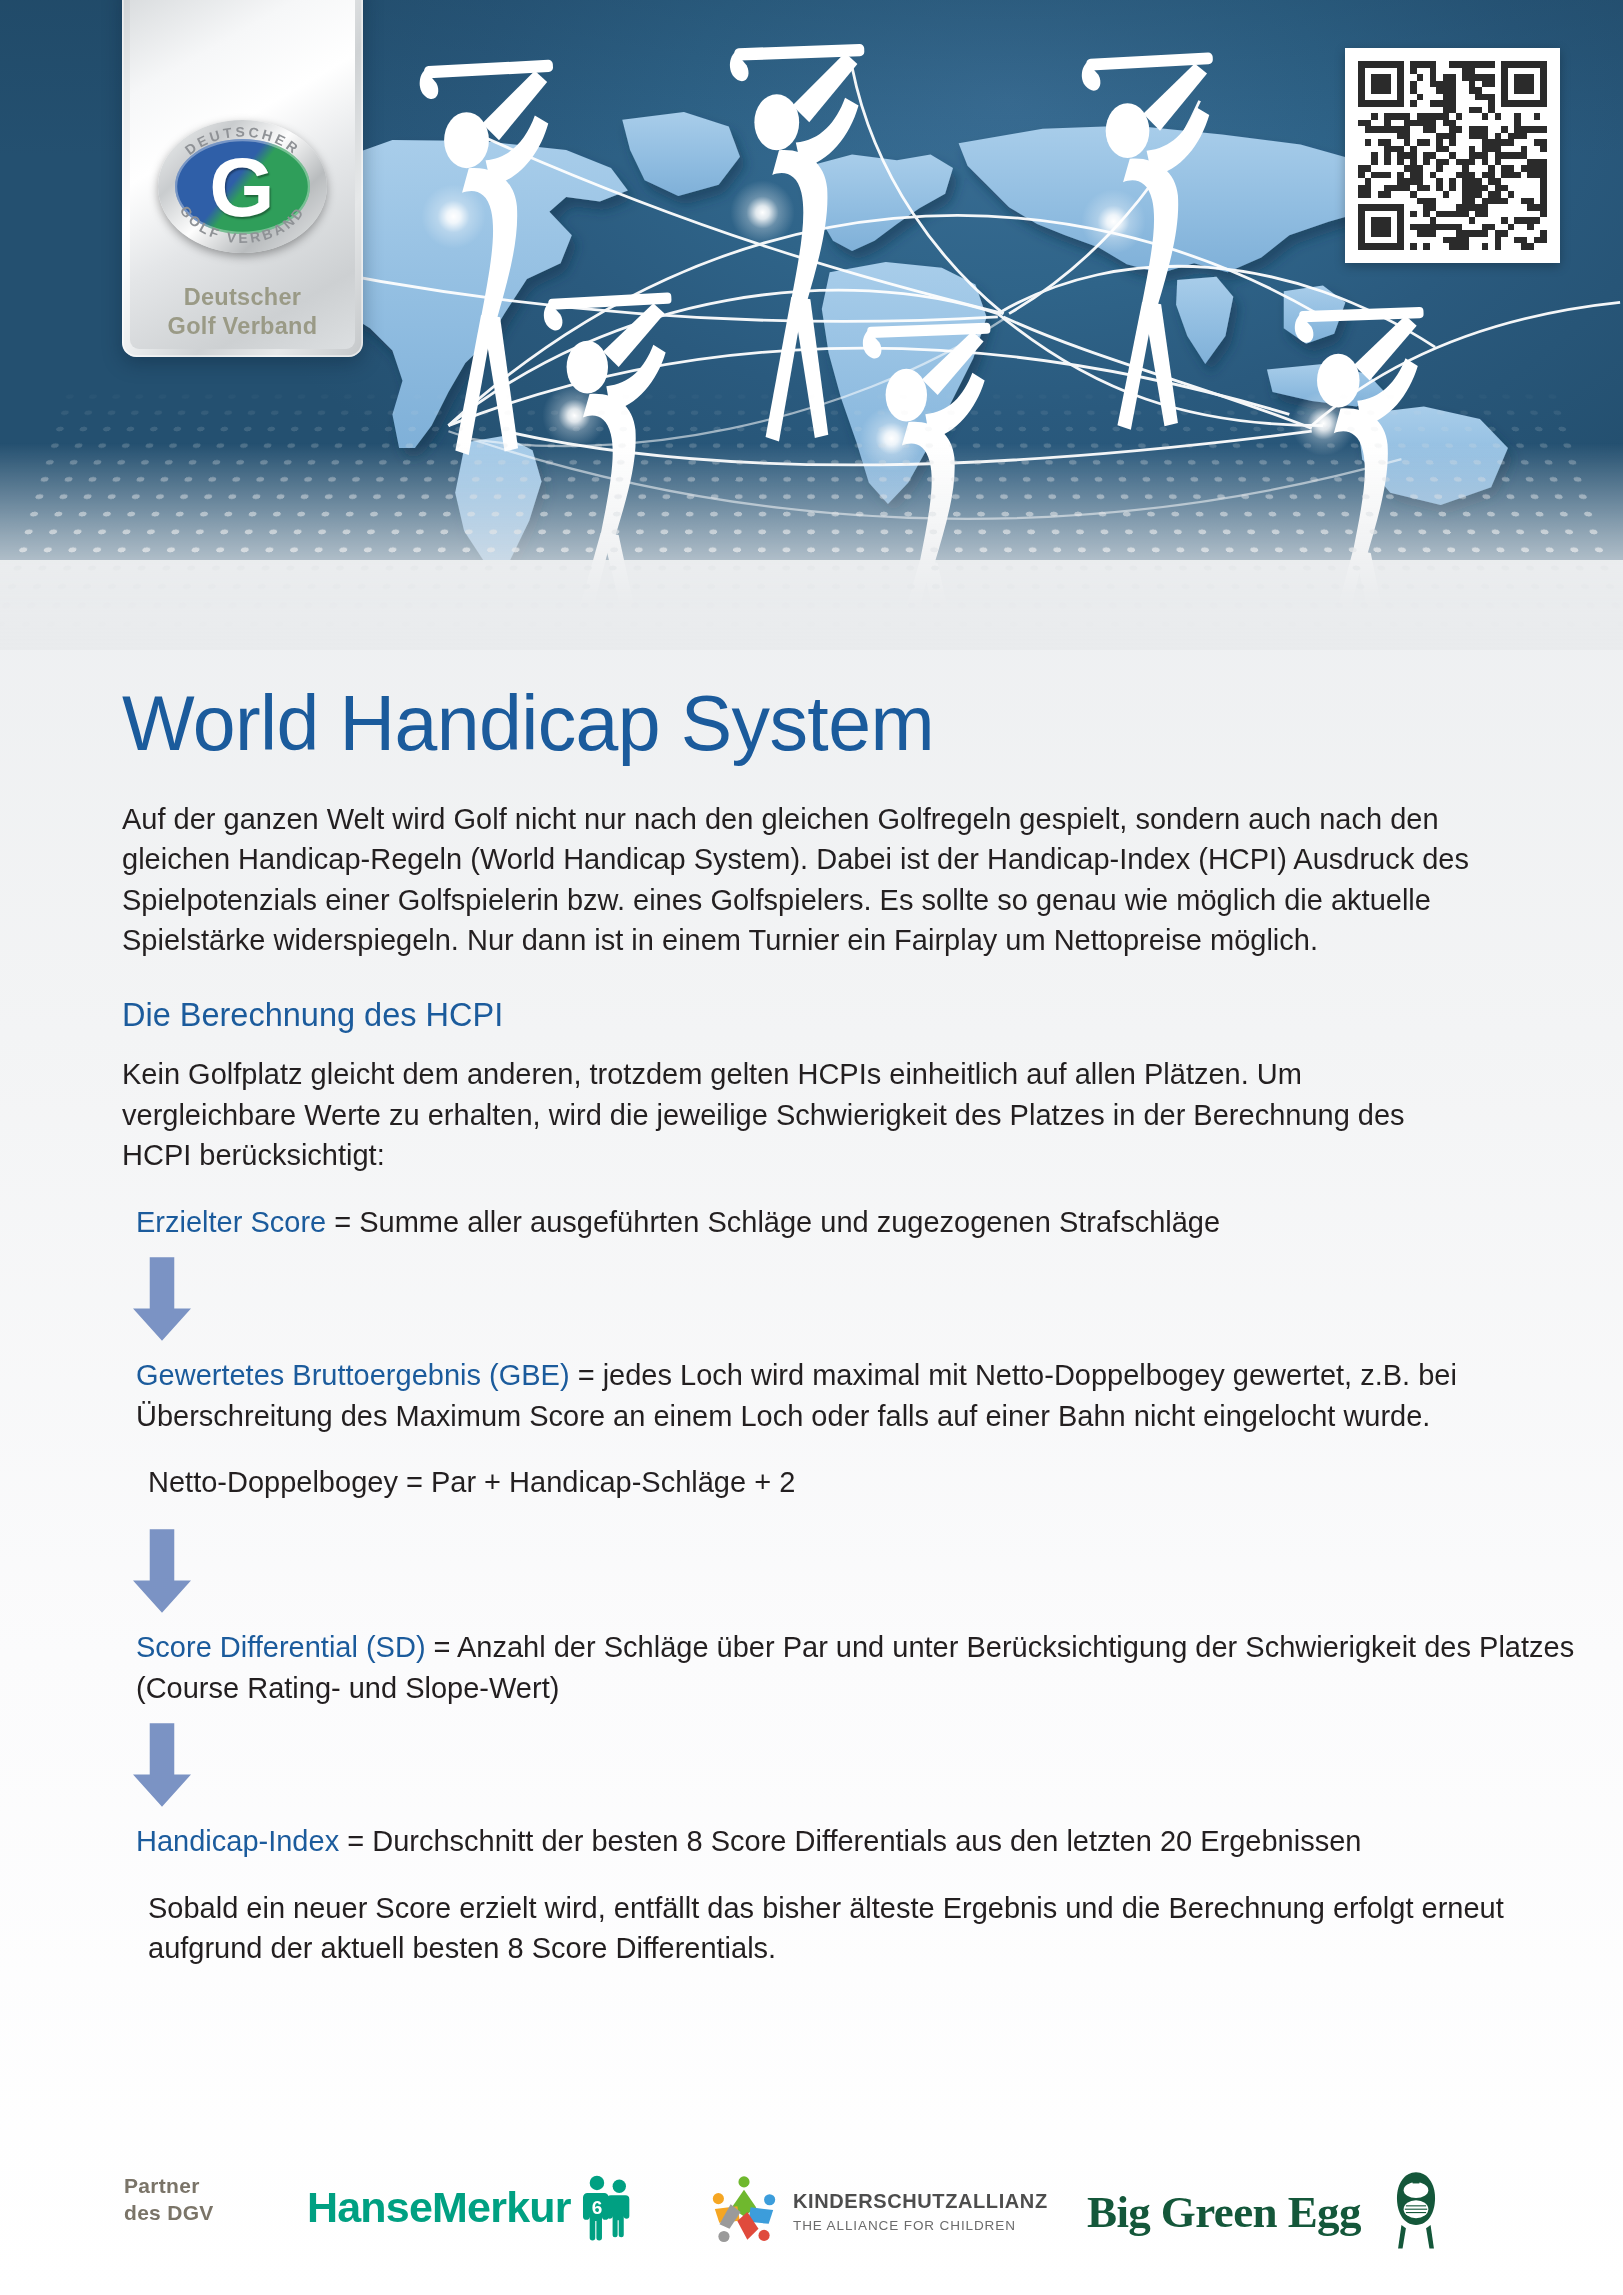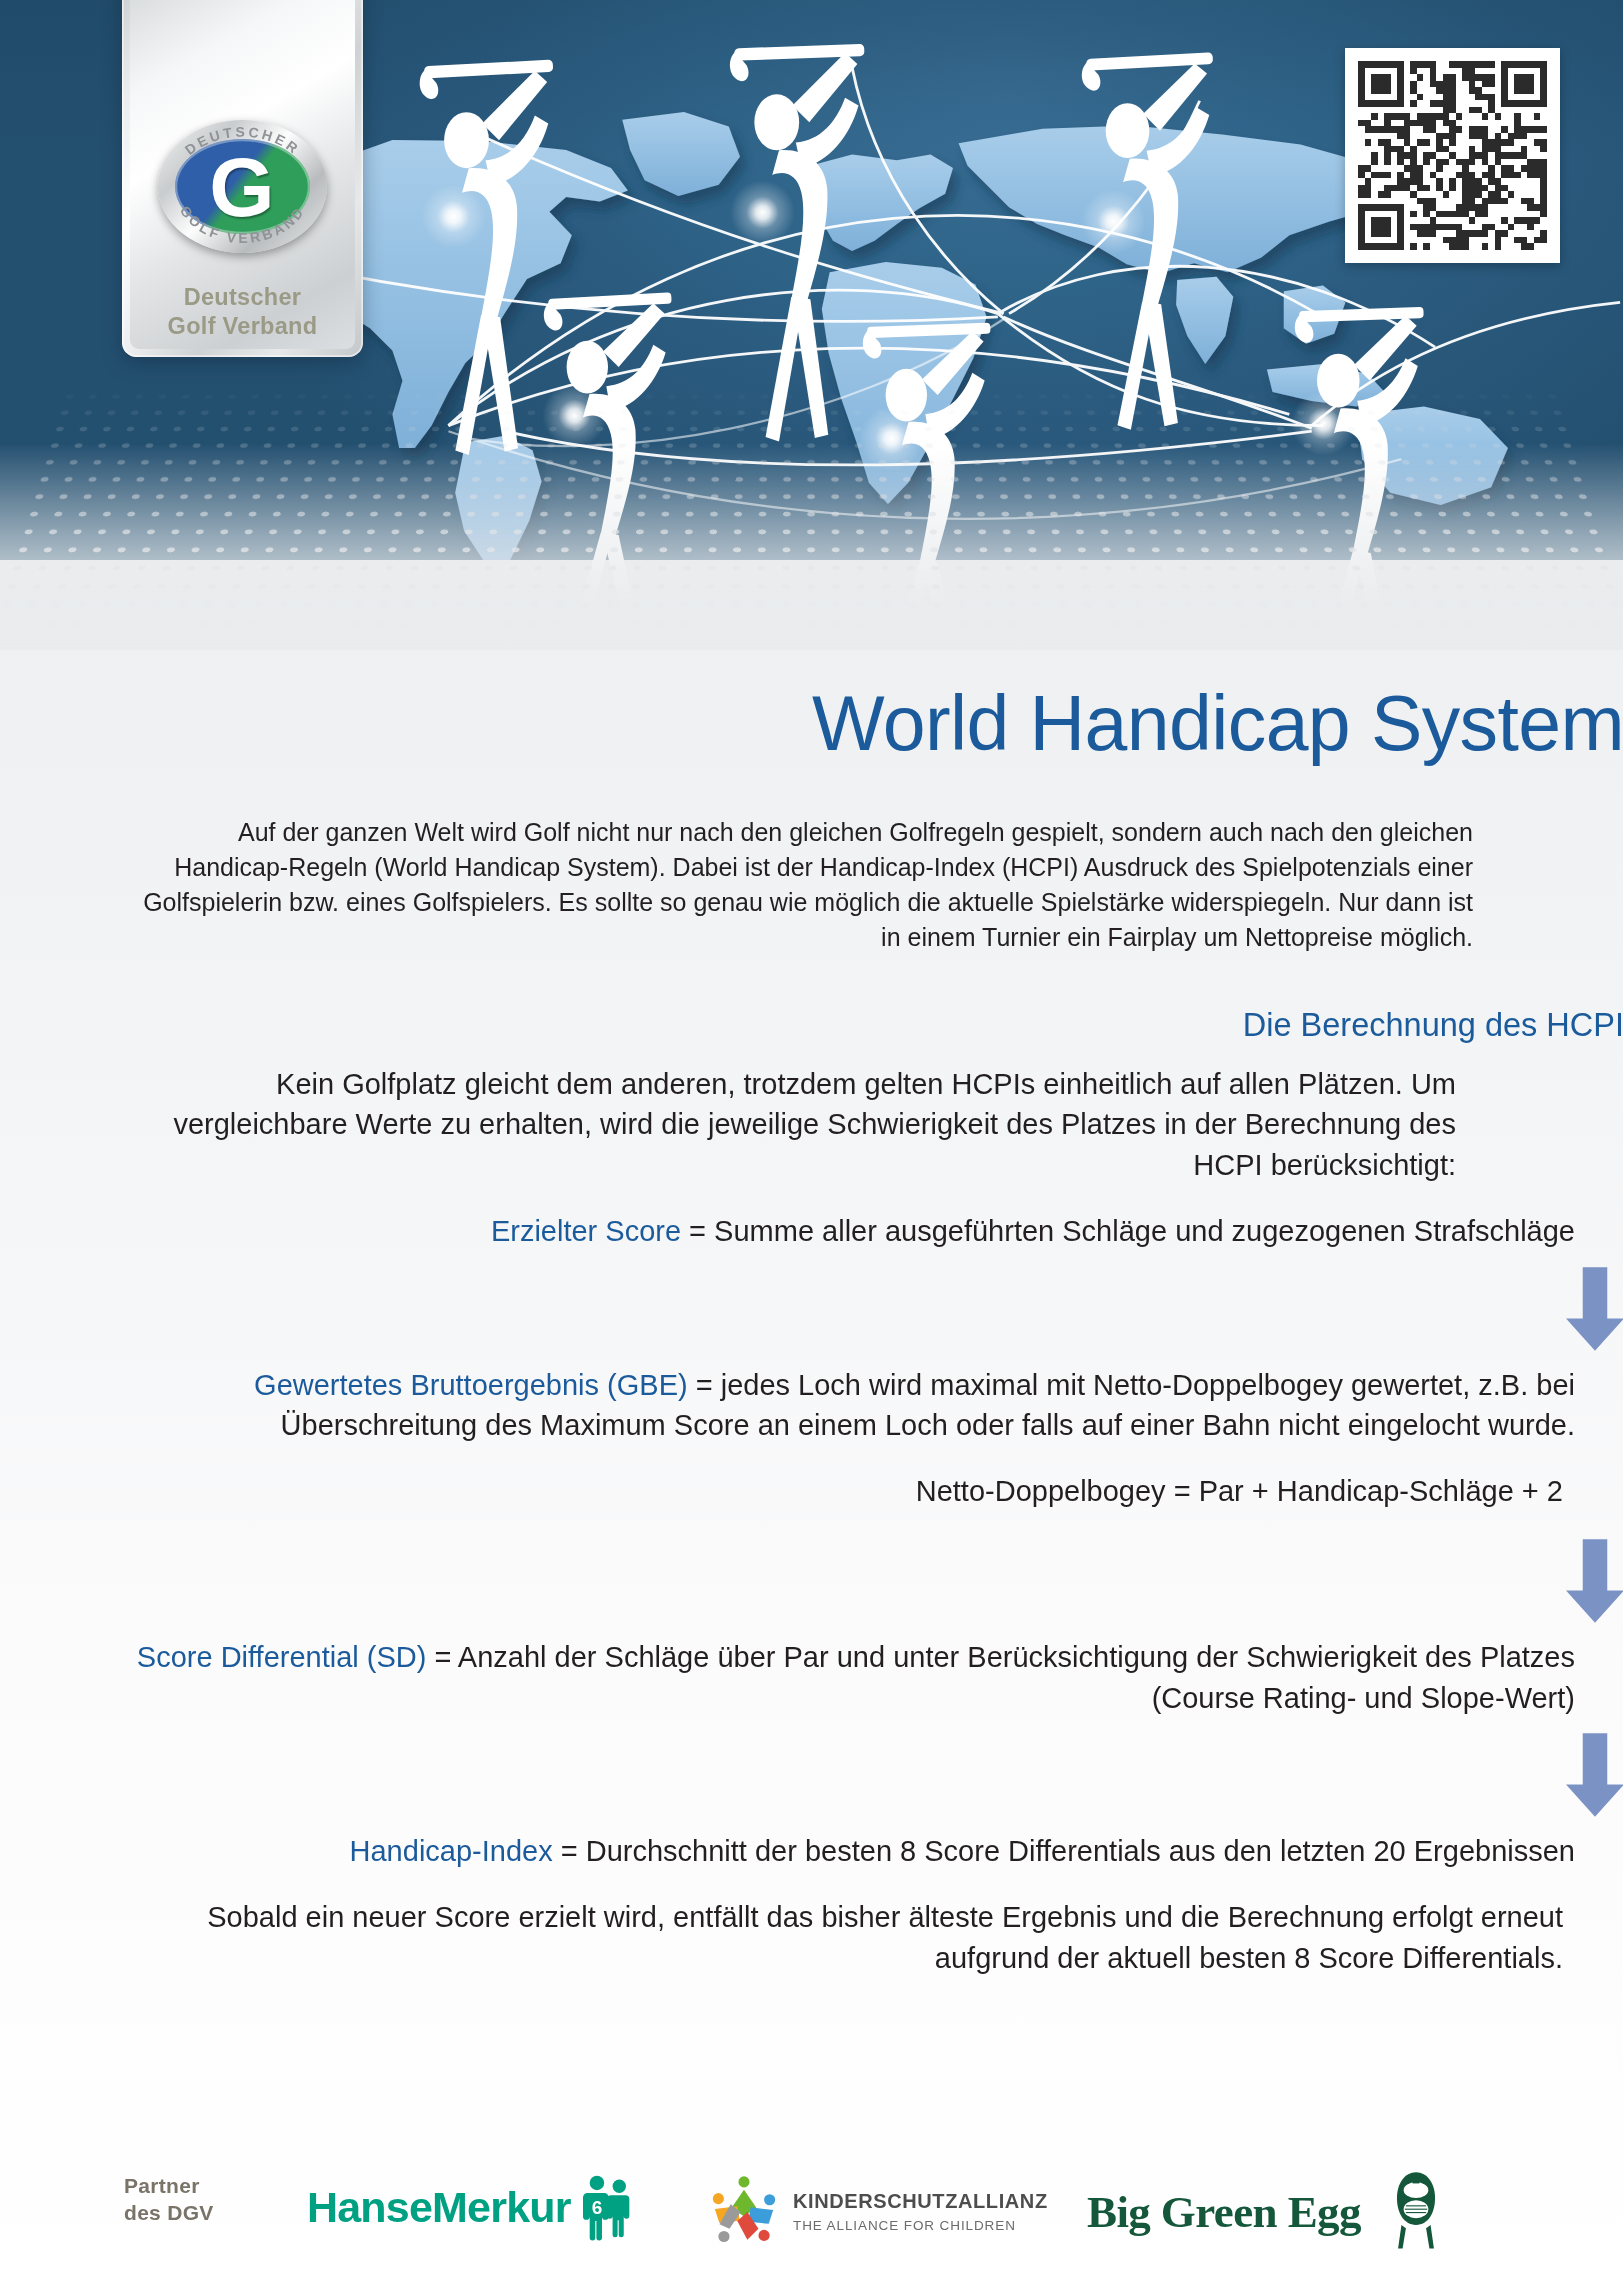--- a/index.html
+++ b/index.html
@@ -144,35 +144,34 @@
     padding: 0;
     box-shadow: 0 3.4px 10px rgba(0,0,0,0.28);
   }
   .qr-card canvas, .qr-card svg { display:block; }
 
   
   .content {
     position: absolute;
     left: 0; top: 650px;
     width: 1624px;
-    text-align: right;
   }
   .page-title {
     margin: 0;
     padding: 34px 0 0 122px;
     font-size: 77px;
     line-height: 1.02;
     font-weight: normal;
     letter-spacing: -0.6px;
     color: #1b5b9c;
   }
   .body-text {
-    margin: 16px;
+    margin: 0;
     padding: 36px 135px 0 122px;
-    font-size: 25px;
+    font-size: 29px;
     line-height: 1.40;
     color: #231f20;
   }
   .section-head {
     margin: 0;
     padding: 35px 0 0 122px;
     font-size: 32.5px;
     font-weight: normal;
     line-height: 1.2;
     color: #1b5b9c;

